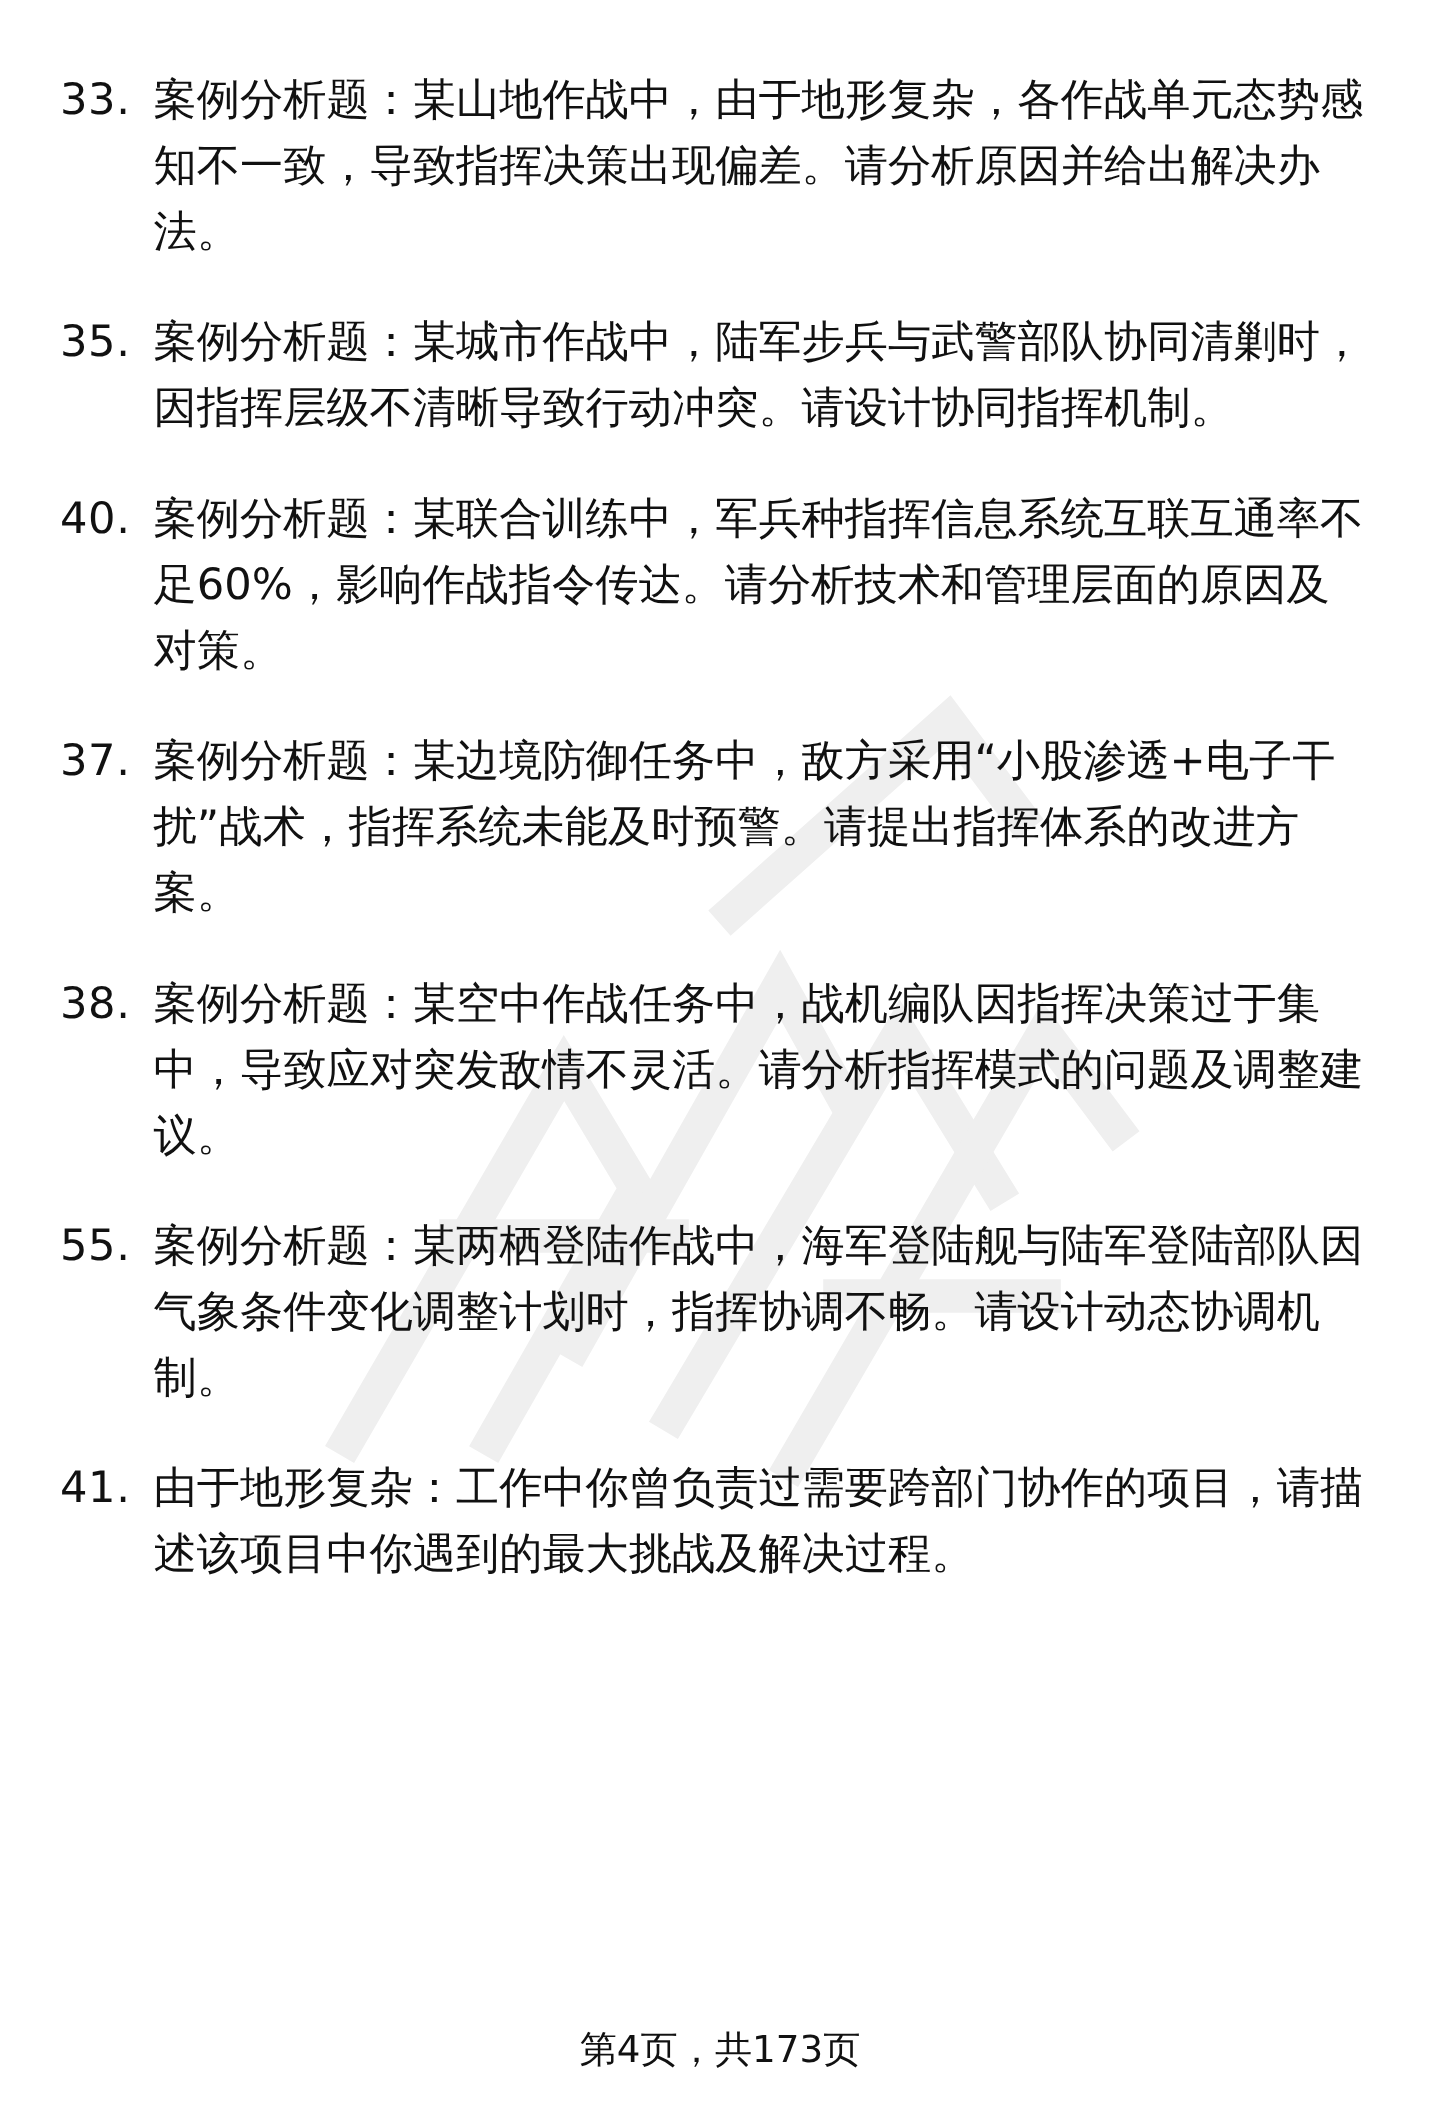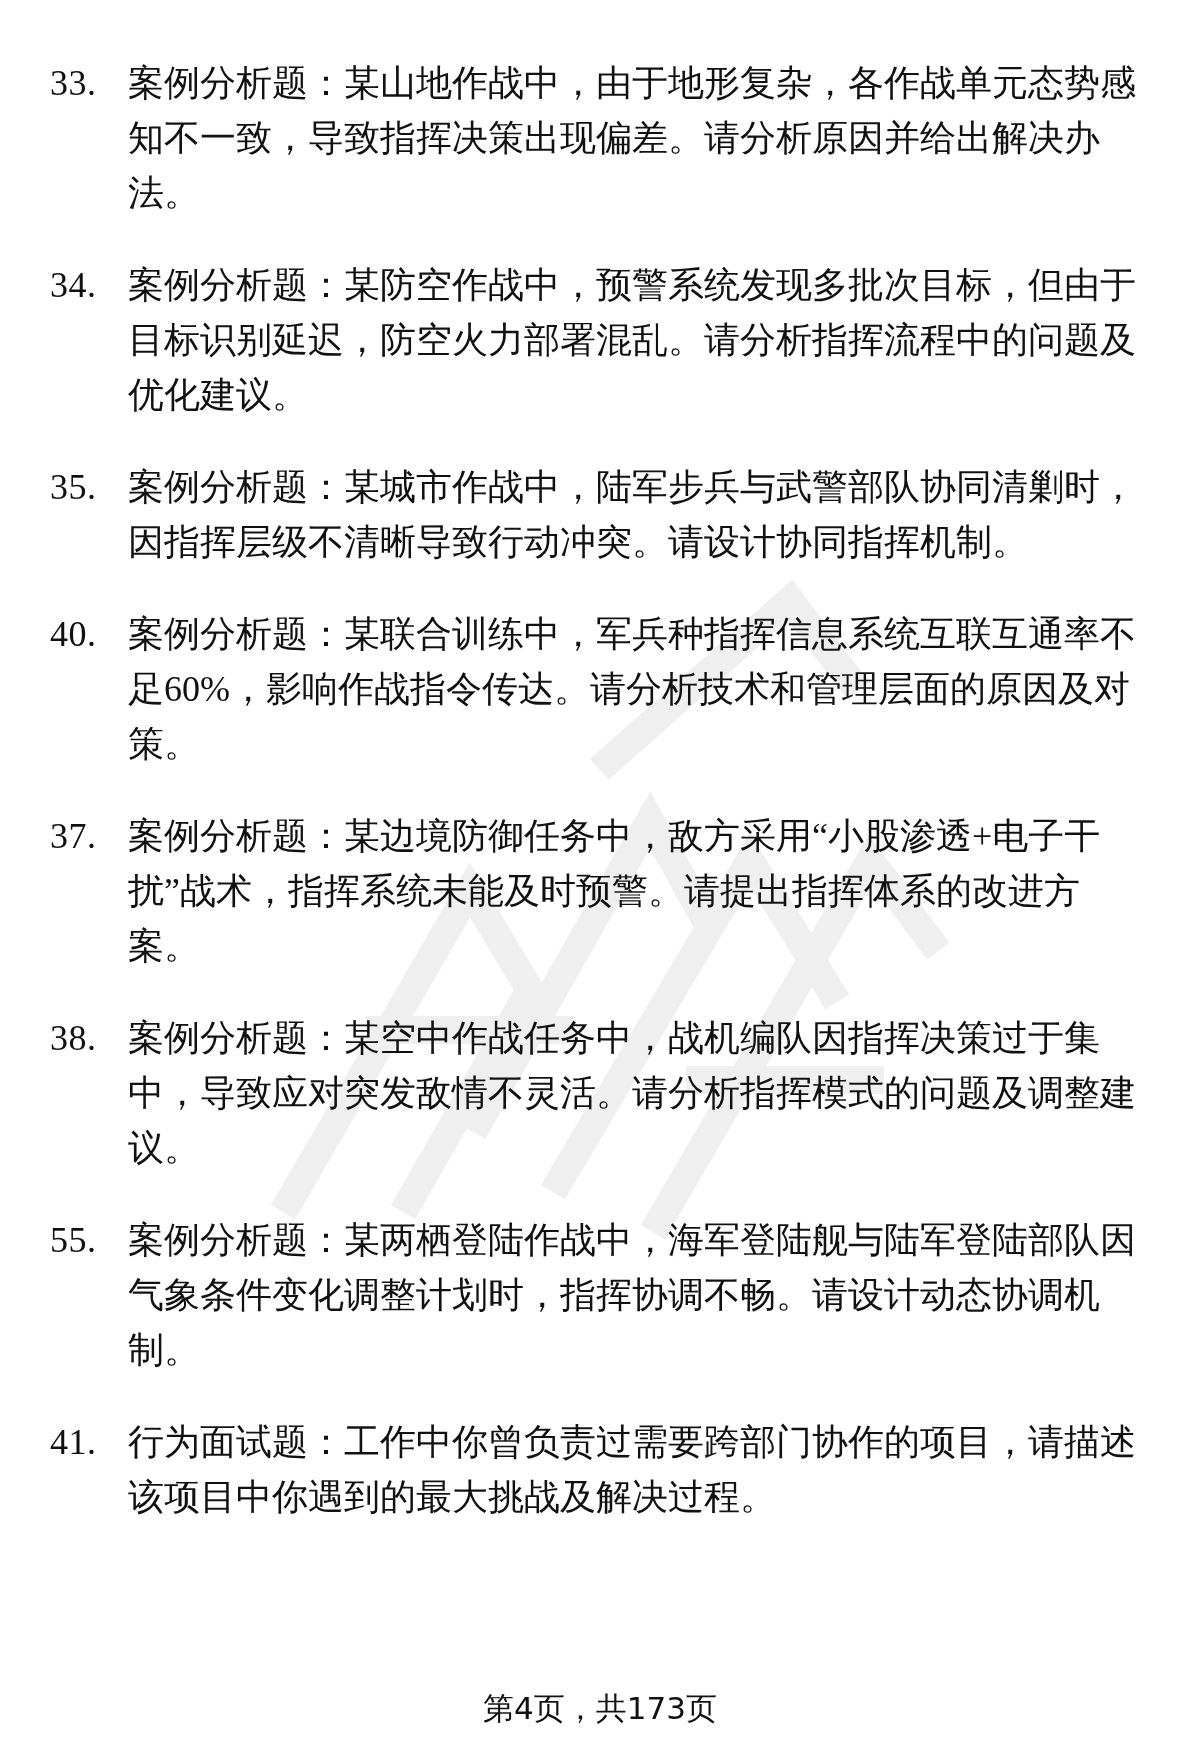--- a/index.html
+++ b/index.html
@@ -13,21 +13,20 @@
       pointer-events: none; z-index: 0;
     }
     .page {
       position: relative; z-index: 1;
       padding: 56px 60px 0 50px;
     }
     .item {
       display: flex; align-items: flex-start;
       font-size: 36px; line-height: 55px;
       margin-bottom: 37px;
-      font-family: Liberation Serif, serif;
     }
     .num {
       width: 78px; flex: 0 0 78px; text-align: left; letter-spacing: 0.5px;
     }
     .text { flex: 1; width: 1008px; word-break: break-all; }
     .footer {
       position: absolute; left: 0; right: 0; top: 1688px;
       text-align: center; font-size: 31px; line-height: 40px; z-index: 1;
     }
   </style>
@@ -45,24 +44,20 @@
     <path d="M470 520 L640 520"></path>
   </g>
 </svg>
 
 <div class="page">
   <div class="item">
     <span class="num">33.</span>
     <span class="text">案例分析题：某山地作战中，由于地形复杂，各作战单元态势感知不一致，导致指挥决策出现偏差。请分析原因并给出解决办法。</span>
   </div>
   <div class="item">
-    <span class="num">34.</span>
-    <span class="text">案例分析题：某防空作战中，预警系统发现多批次目标，但由于目标识别延迟，防空火力部署混乱。请分析指挥流程中的问题及优化建议。</span>
-  </div>
-  <div class="item">
     <span class="num">35.</span>
     <span class="text">案例分析题：某城市作战中，陆军步兵与武警部队协同清剿时，因指挥层级不清晰导致行动冲突。请设计协同指挥机制。</span>
   </div>
   <div class="item">
     <span class="num">40.</span>
     <span class="text">案例分析题：某联合训练中，军兵种指挥信息系统互联互通率不足60%，影响作战指令传达。请分析技术和管理层面的原因及对策。</span>
   </div>
   <div class="item">
     <span class="num">37.</span>
     <span class="text">案例分析题：某边境防御任务中，敌方采用“小股渗透+电子干扰”战术，指挥系统未能及时预警。请提出指挥体系的改进方案。</span>
@@ -70,18 +65,18 @@
   <div class="item">
     <span class="num">38.</span>
     <span class="text">案例分析题：某空中作战任务中，战机编队因指挥决策过于集中，导致应对突发敌情不灵活。请分析指挥模式的问题及调整建议。</span>
   </div>
   <div class="item">
     <span class="num">55.</span>
     <span class="text">案例分析题：某两栖登陆作战中，海军登陆舰与陆军登陆部队因气象条件变化调整计划时，指挥协调不畅。请设计动态协调机制。</span>
   </div>
   <div class="item">
     <span class="num">41.</span>
-    <span class="text">行为面试题：工作中你曾负责过需要跨部门协作的项目，请描述该项目中你遇到的最大挑战及解决过程。</span>
+    <span class="text">由于地形复杂：工作中你曾负责过需要跨部门协作的项目，请描述该项目中你遇到的最大挑战及解决过程。</span>
   </div>
 
 </div>
 
 <div class="footer">第4页，共173页</div>
 
 </body></html>

